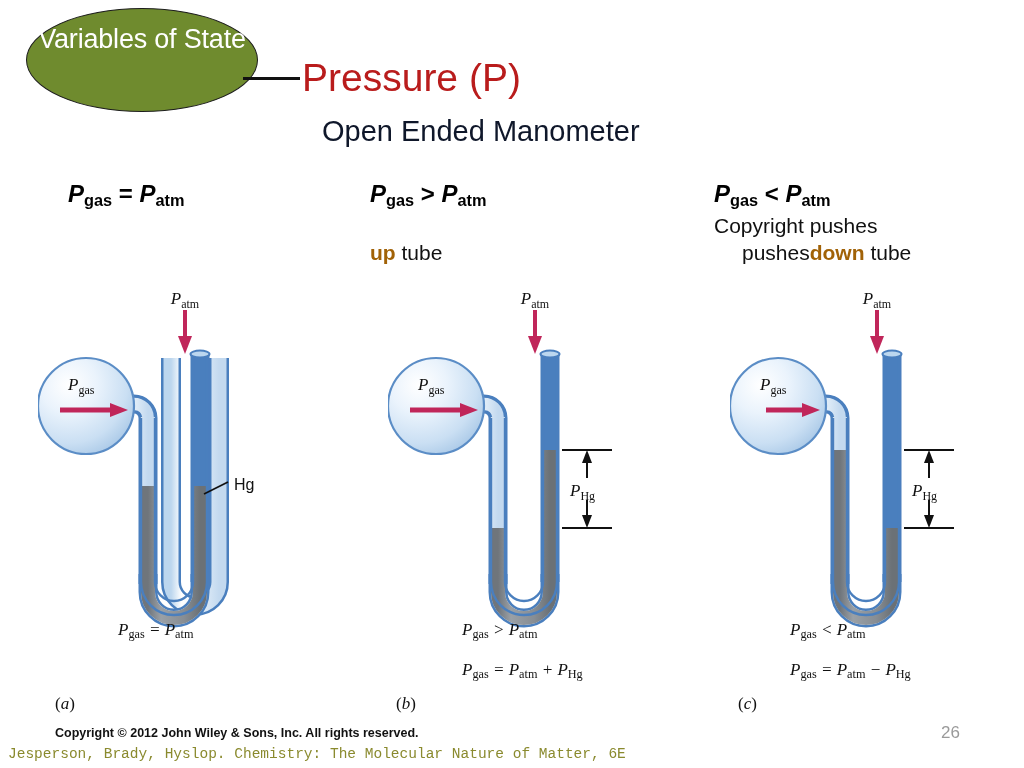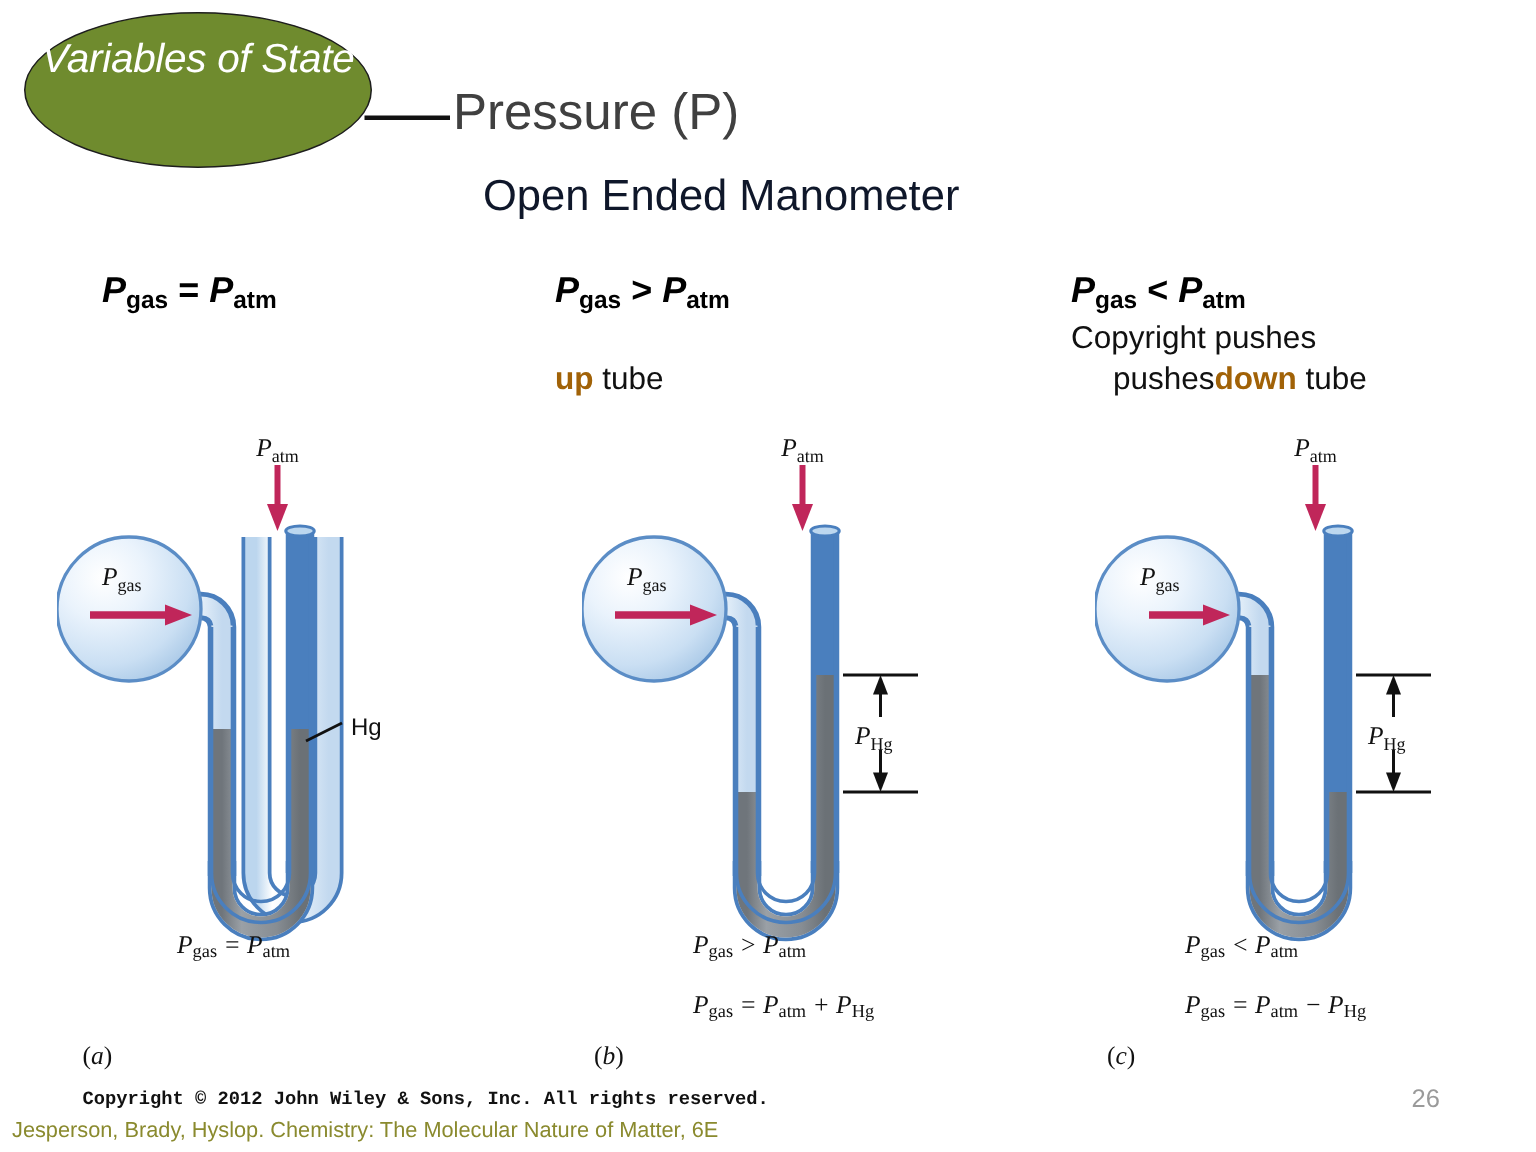--- a/index.html
+++ b/index.html
@@ -7,21 +7,21 @@
   body{
     width:1024px;height:768px;
     background:#ffffff;
     font-family:"Liberation Sans", sans-serif;
     overflow:hidden;
     position:relative;
   }
   .slide{position:absolute;inset:0;}
 
   
-  .ellipse-wrap{position:absolute;left:16px;top:8px;width:232px;height:104px;font-style:italic;}
+  .ellipse-wrap{position:absolute;left:26px;top:8px;width:232px;height:104px;}
   .ellipse{
     position:absolute;inset:0;
     background:#6f8b2e;
     border:1.5px solid #1d1d1d;
     border-radius:50%;
     box-sizing:border-box;
   }
   .ellipse-text{
     position:absolute;left:0;top:14px;width:232px;
     text-align:center;
@@ -32,21 +32,21 @@
     pointer-events:none;
   }
   .connector{
     position:absolute;left:243px;top:77px;width:57px;height:3px;
     background:#111111;
   }
 
   
   .title-pressure{
     position:absolute;left:302px;top:56px;
-    font-size:34px;color:#404040;white-space:nowrap;
+    font-size:39px;color:#b91c1c;white-space:nowrap;
   }
   .title-manometer{
     position:absolute;left:322px;top:115px;
     font-size:29px;color:#0f172a;white-space:nowrap;
   }
 
   
   .col-head{position:absolute;}
   .col-head .eq{
     font-family:"Liberation Sans", sans-serif;
@@ -96,25 +96,25 @@
     font-size:17px;color:#111;
   }
   .panel-letter i{font-style:italic;}
   #let-a{left:55px;top:694px;}
   #let-b{left:396px;top:694px;}
   #let-c{left:738px;top:694px;}
 
   
   .copyright{
     position:absolute;left:55px;top:726px;
-    font-size:12.5px;font-weight:bold;color:#111;white-space:nowrap;font-family:Liberation Mono, monospace;
+    font-size:12.5px;font-weight:bold;color:#111;white-space:nowrap;
   }
   .citation{
     position:absolute;left:8px;top:746px;
-    font-size:14.5px;color:#8a8a2e;white-space:nowrap;
+    font-size:14.5px;color:#8a8a2e;white-space:nowrap;font-family:Liberation Mono, monospace;
   }
   .pagenum{
     position:absolute;left:941px;top:723px;
     font-size:17px;color:#9a9a9a;text-align:right;
   }
 </style>
 </head>
 <body>
 
 <div class="slide">

